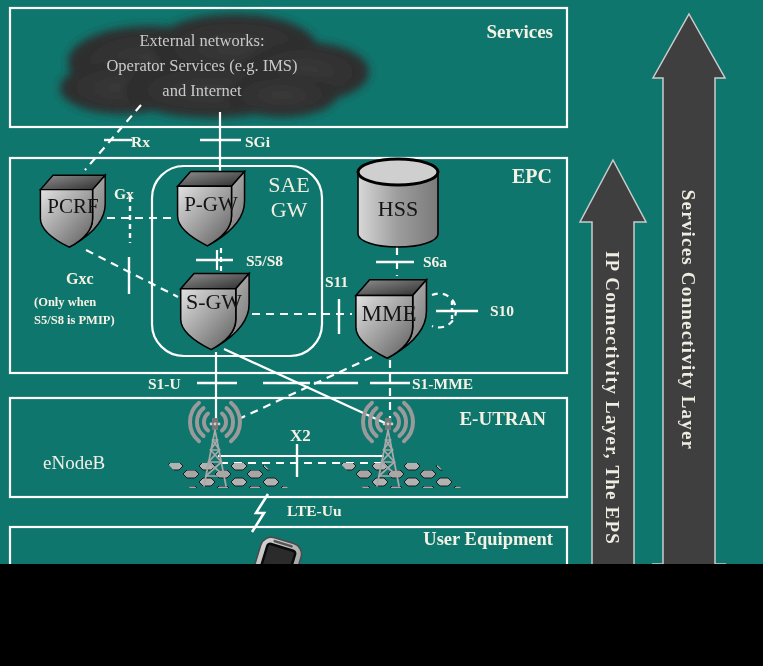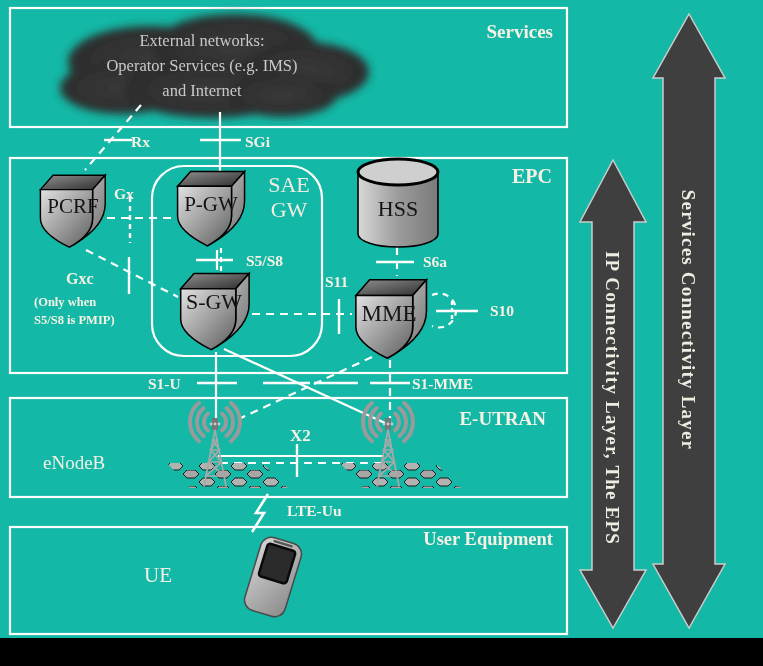--- a/index.html
+++ b/index.html
@@ -1,17 +1,17 @@
 <!DOCTYPE html>
 <html><head>
 <meta charset="utf-8">
 <style>
   html,body{margin:0;padding:0;background:#000;}
   .stage{
-    position:relative;width:763px;height:638px;background:#14b8a6;
+    position:relative;width:763px;height:564px;background:#0f766e;
     font-family:"Liberation Serif","DejaVu Serif",serif;overflow:hidden;
   }
   svg text{font-family:"Liberation Serif","DejaVu Serif",serif;}
   .box-title{font-weight:bold;}
 </style>
 </head>
 <body>
 
 <div class="stage">
 <svg width="763" height="666" viewBox="0 0 763 666">

